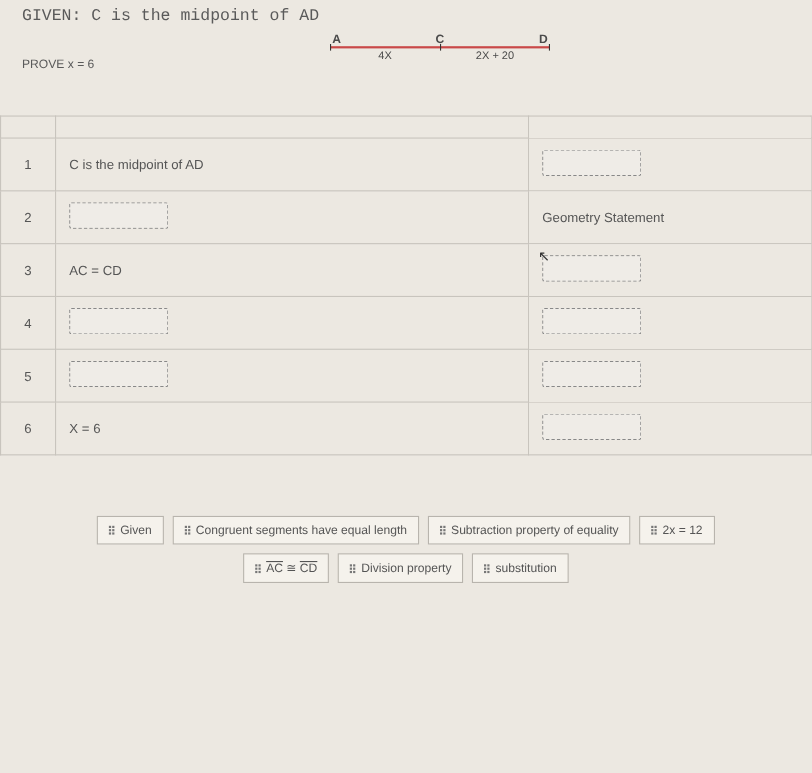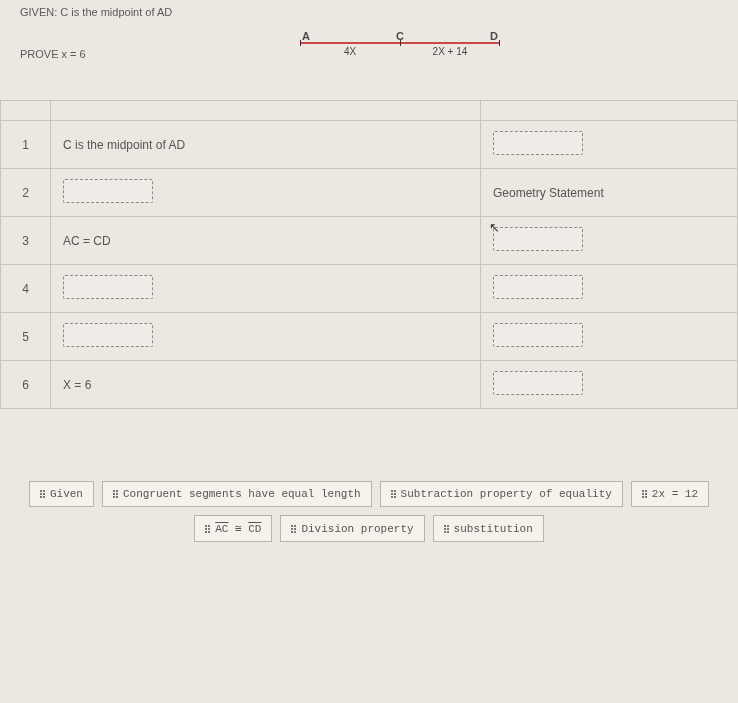--- a/index.html
+++ b/index.html
@@ -20,23 +20,24 @@
       font-size: 11px;
       color: #5a5a5a;
       margin-bottom: 4px;
     }
     .given-row {
       display: flex;
       align-items: center;
       margin-top: -2px;
     }
     .given-label {
-      font-size: 11px;
+      font-size: 15px;
       color: #5a5a5a;
       width: 280px;
+      font-family: Liberation Mono, monospace;
     }
     .diagram {
       position: absolute;
       left: 300px;
       top: 30px;
       width: 200px;
     }
     .diagram-labels {
       display: flex;
       justify-content: space-between;
@@ -110,27 +111,26 @@
     }
     .cursor-icon {
       position: absolute;
       top: 3px;
       left: 8px;
       font-size: 13px;
       color: #333;
       pointer-events: none;
     }
     .answer-bank {
-      margin-top: 72px;
+      margin-top: 55px;
       padding: 0 20px 10px 20px;
       display: flex;
       flex-wrap: wrap;
       justify-content: center;
       gap: 8px;
-      font-family: Liberation Mono, monospace;
     }
     .bank-row {
       display: flex;
       gap: 8px;
       justify-content: center;
       width: 100%;
     }
     .chip {
       border: 1px solid #b8b4ad;
       background: #f5f2ec;
@@ -172,21 +172,21 @@
       <span>C</span>
       <span>D</span>
     </div>
     <div class="diagram-line">
       <div class="diagram-tick" style="left:0"></div>
       <div class="diagram-tick" style="left:50%"></div>
       <div class="diagram-tick" style="right:0"></div>
     </div>
     <div class="diagram-segment-labels">
       <span class="seg1">4X</span>
-      <span class="seg2">2X + 14</span>
+      <span class="seg2">2X + 20</span>
     </div>
   </div>
 
   <div class="given-row">
     <div class="given-label">GIVEN: C is the midpoint of AD</div>
   </div>
 
   <div class="prove">PROVE x = 6</div>
 </div>
 

